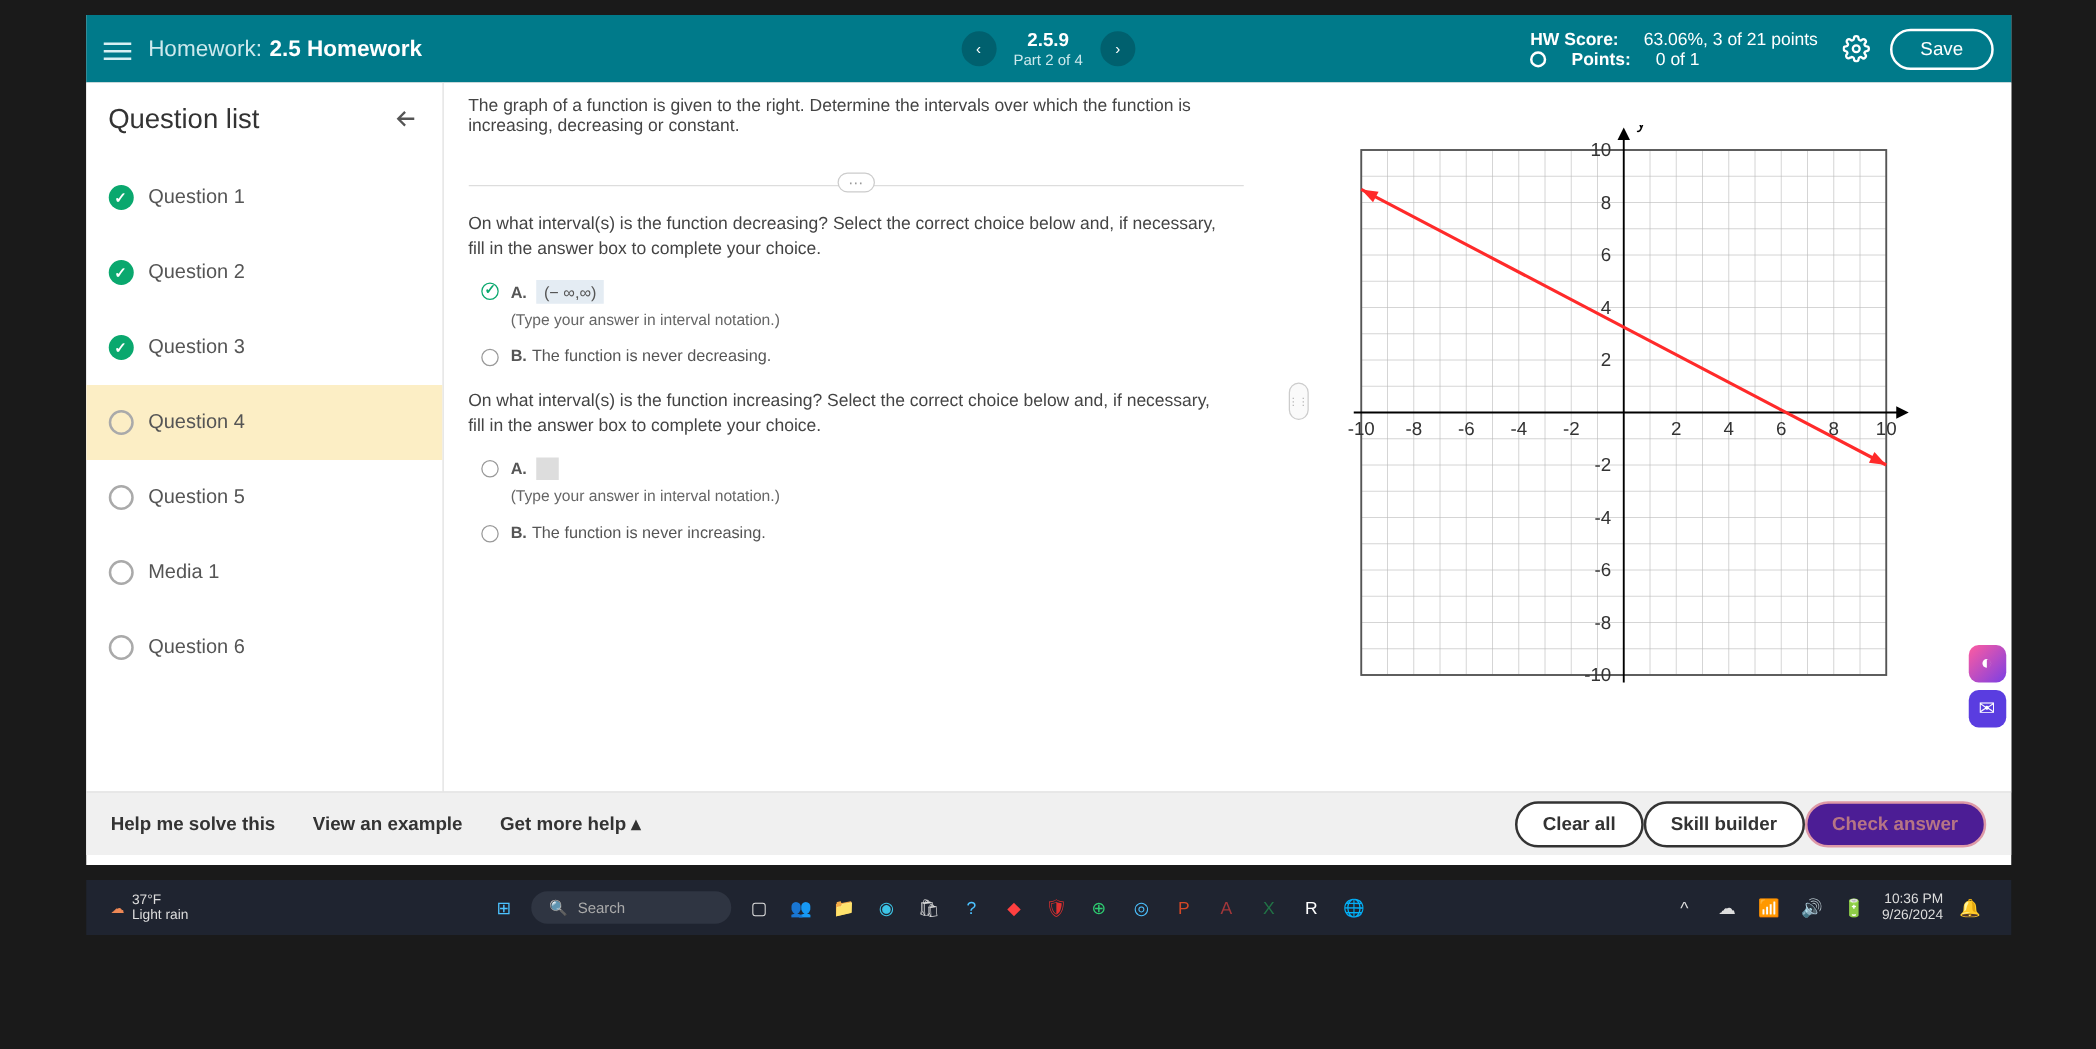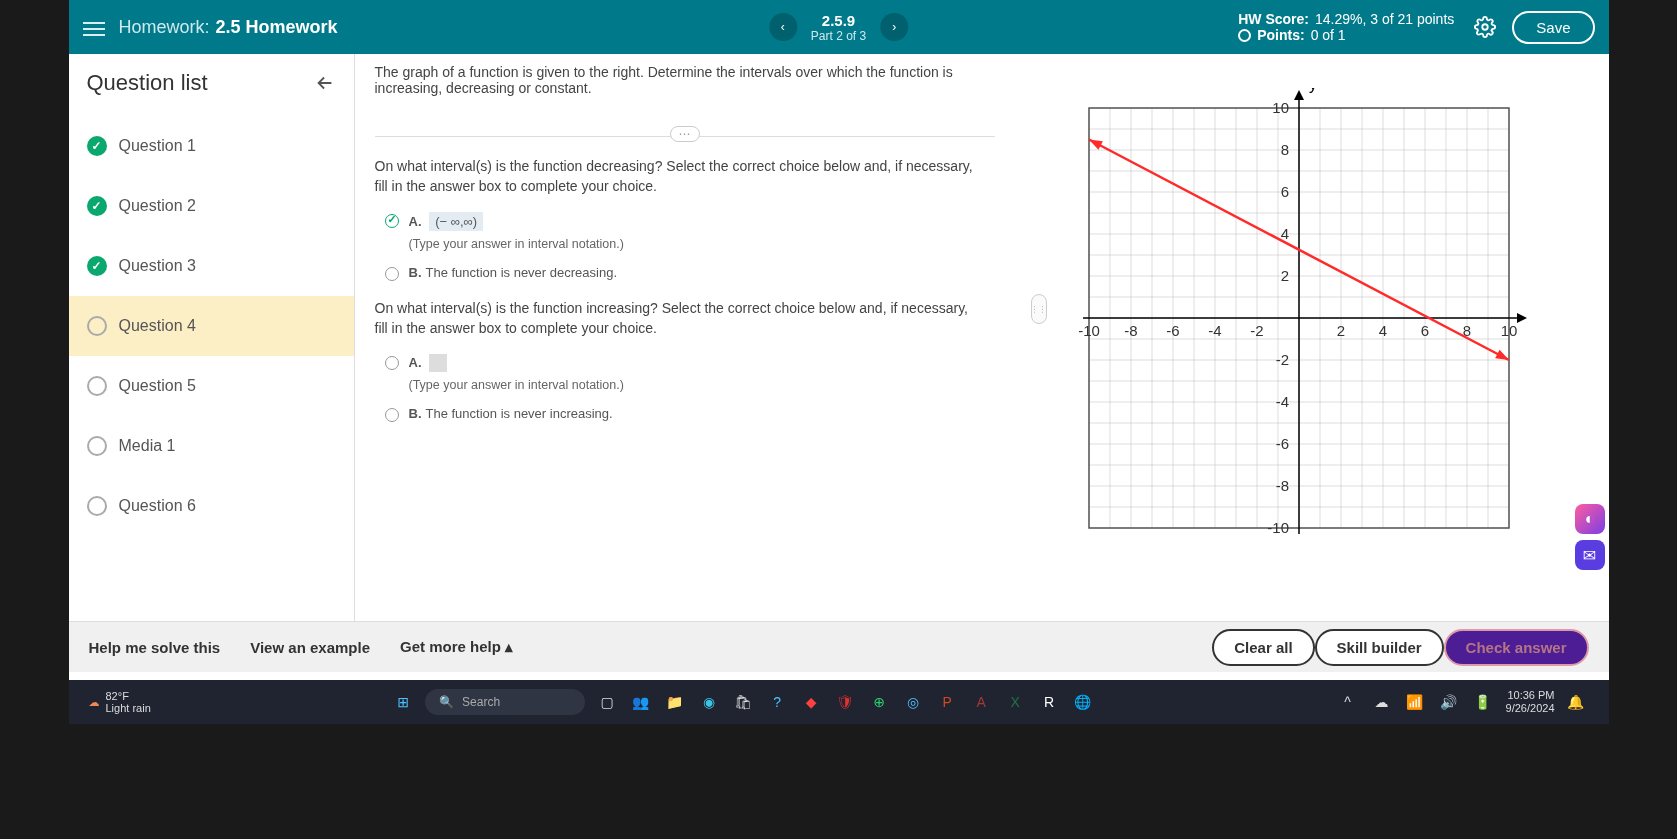--- a/index.html
+++ b/index.html
@@ -1,31 +1,31 @@
 <!DOCTYPE html>
 <html><head>
 <meta charset="utf-8">
 <style>
 * { margin: 0; padding: 0; box-sizing: border-box; font-family: Arial, Helvetica, sans-serif; }
 body { width: 1677px; height: 839px; background: #1a1a1a; overflow: hidden; }
 
-.app { width: 1540px; height: 680px; margin: 0 auto; background: #fff; position: relative; }
+.app { width: 1540px; height: 680px; margin: 12px auto; background: #fff; position: relative; }
 
 .topbar { height: 54px; background: #007a8a; color: #fff; display: flex; align-items: center; padding: 0 14px; }
 .menu-icon { width: 22px; height: 18px; margin-right: 14px; cursor: pointer; }
 .menu-icon span { display: block; height: 2px; background: #d8f0f3; margin: 4px 0; }
 .hw-label { color: #cde9ed; font-size: 18px; margin-right: 6px; }
 .hw-title { color: #fff; font-size: 18px; font-weight: bold; }
 .nav-center { position: absolute; left: 50%; transform: translateX(-50%); display: flex; align-items: center; gap: 14px; }
 .nav-btn { width: 28px; height: 28px; border-radius: 50%; background: #00606e; display: flex; align-items: center; justify-content: center; cursor: pointer; color: #fff; font-size: 12px; }
 .nav-info { text-align: center; }
 .nav-qnum { font-size: 15px; font-weight: bold; }
 .nav-part { font-size: 12px; color: #cde9ed; }
 .score-block { margin-left: auto; margin-right: 20px; font-size: 14px; }
-.score-block .row { display: flex; align-items: center; gap: 6px; }
+.score-block .row { display: flex; align-items: center; gap: 20px; }
 .circle-open { width: 13px; height: 13px; border: 2px solid #fff; border-radius: 50%; display: inline-block; }
 .gear-icon { width: 22px; height: 22px; margin-right: 16px; cursor: pointer; }
 .save-btn { border: 2px solid #fff; border-radius: 20px; padding: 6px 22px; background: transparent; color: #fff; font-size: 15px; cursor: pointer; }
 
 .main { display: flex; height: 567px; background: #a3a3a3; }
 
 .sidebar { width: 286px; background: #fff; border-right: 1px solid #ddd; display: flex; flex-direction: column; }
 .sidebar-head { display: flex; align-items: center; justify-content: space-between; padding: 16px 18px 20px; }
 .sidebar-title { font-size: 22px; color: #333; }
 .collapse-icon { width: 22px; height: 22px; cursor: pointer; }
@@ -90,29 +90,29 @@
         <span></span>
         <span></span>
       </div>
     <span class="hw-label">Homework:</span>
     <span class="hw-title">2.5 Homework</span>
 
     <div class="nav-center">
       <div class="nav-btn">‹</div>
       <div class="nav-info">
         <div class="nav-qnum">2.5.9</div>
-        <div class="nav-part">Part 2 of 3</div>
+        <div class="nav-part">Part 2 of 4</div>
       </div>
       <div class="nav-btn">›</div>
     </div>
 
     <div class="score-block">
       <div class="row">
         <b>HW Score:</b>
-        <span>14.29%, 3 of 21 points</span>
+        <span>63.06%, 3 of 21 points</span>
       </div>
       <div class="row">
         <span class="circle-open"></span>
         <b>Points:</b>
         <span>0 of 1</span>
       </div>
     </div>
 
     <svg class="gear-icon" viewBox="0 0 24 24" fill="none" stroke="#fff" stroke-width="2">
         <circle cx="12" cy="12" r="3"></circle>
@@ -290,21 +290,21 @@
       <button class="pill outline">Skill builder</button>
       <button class="pill check">Check answer</button>
     </div>
   </div>
 </div>
 
 <div class="taskbar">
   <div class="weather">
     <span class="weather-icon">☁</span>
     <div>
-      <div>82°F</div>
+      <div>37°F</div>
       <div>Light rain</div>
     </div>
   </div>
   <div class="tb-center">
     <span class="tb-icon" style="color:#4cc2ff">⊞</span>
     <div class="search-bar">
       <span>🔍</span>
       <span>Search</span>
     </div>
     <span class="tb-icon">▢</span>

